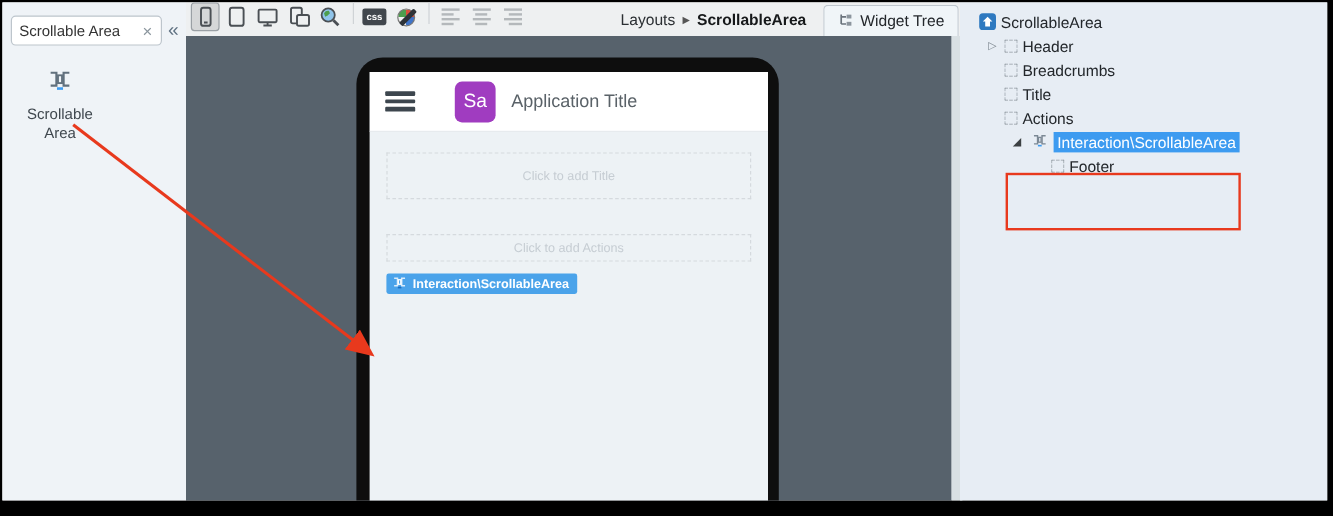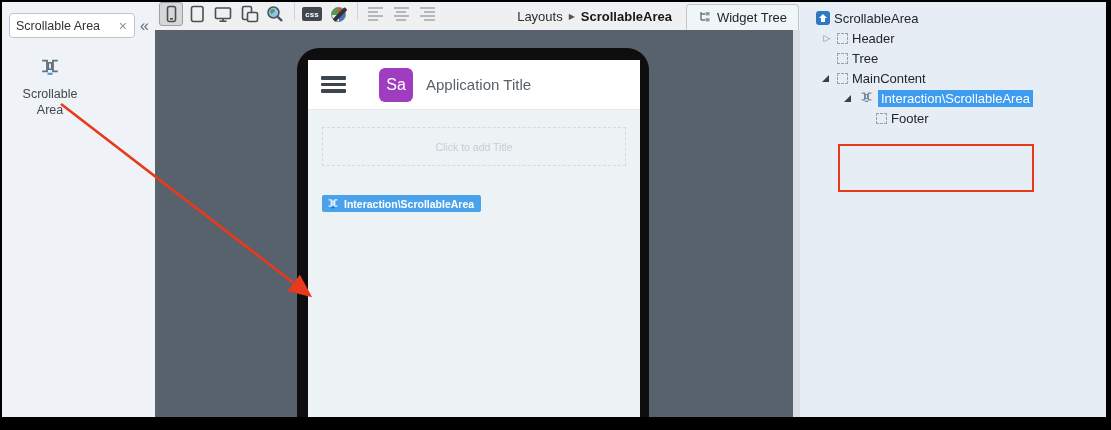--- a/index.html
+++ b/index.html
@@ -215,20 +215,21 @@
             <span class="hamburger">
                 <i></i>
                 <i></i>
                 <i></i>
               </span>
             <span class="app-badge">Sa</span>
             <span class="app-title">Application Title</span>
           </div>
           <div class="ph-content">
             <div class="ph-placeholder ph-p2">Click to add Title</div>
+            <div class="ph-placeholder ph-p3">Click to add Actions</div>
             <div>
               <span class="widget-label">
                 <span class="sa-icon">
                   <svg width="14" height="14" viewBox="0 0 20 20">
                     <path d="M3.5,5.5 H7.5 V14.5 H3.5" fill="none" stroke="#d9ecfb" stroke-width="1.8"></path>
                     <path d="M16.5,5.5 H12.5 V14.5 H16.5" fill="none" stroke="#d9ecfb" stroke-width="1.8"></path>
                     <rect x="8.6" y="7.3" width="2.8" height="5.4" fill="none" stroke="#ffffff" stroke-width="1.5"></rect>
                     <rect x="7.9" y="15.6" width="4.2" height="2" fill="#1a6fc4"></rect>
                   </svg>
                 </span>
@@ -254,32 +255,35 @@
           <span class="tlabel">ScrollableArea</span>
         </div>
 
 
         <div class="trow" style="padding-left:20px">
           <span class="exp exp-closed">▷</span>
           <span class="region-ic"></span>
           <span class="tlabel">Header</span>
         </div>
 
-
         <div class="trow" style="padding-left:35px">
           <span class="region-ic"></span>
-          <span class="tlabel">Tree</span>
-        </div>
-
-
-        <div class="trow" style="padding-left:20px">
-          <span class="exp-open"></span>
-          <span class="region-ic"></span>
-          <span class="tlabel">MainContent</span>
-        </div>
+          <span class="tlabel">Breadcrumbs</span>
+        </div>
+
+        <div class="trow" style="padding-left:35px">
+          <span class="region-ic"></span>
+          <span class="tlabel">Title</span>
+        </div>
+
+        <div class="trow" style="padding-left:35px">
+          <span class="region-ic"></span>
+          <span class="tlabel">Actions</span>
+        </div>
+
 
         <div class="trow" style="padding-left:42px">
           <span class="exp-open"></span>
           <span class="sa-icon">
             <svg width="15" height="15" viewBox="0 0 20 20">
               <path d="M3.5,5.5 H7.5 V14.5 H3.5" fill="none" stroke="#7b8894" stroke-width="1.6"></path>
               <path d="M16.5,5.5 H12.5 V14.5 H16.5" fill="none" stroke="#7b8894" stroke-width="1.6"></path>
               <rect x="8.6" y="7.3" width="2.8" height="5.4" fill="none" stroke="#7b8894" stroke-width="1.4"></rect>
               <rect x="7.9" y="15.6" width="4.2" height="1.8" fill="#3d9bf0"></rect>
             </svg>

